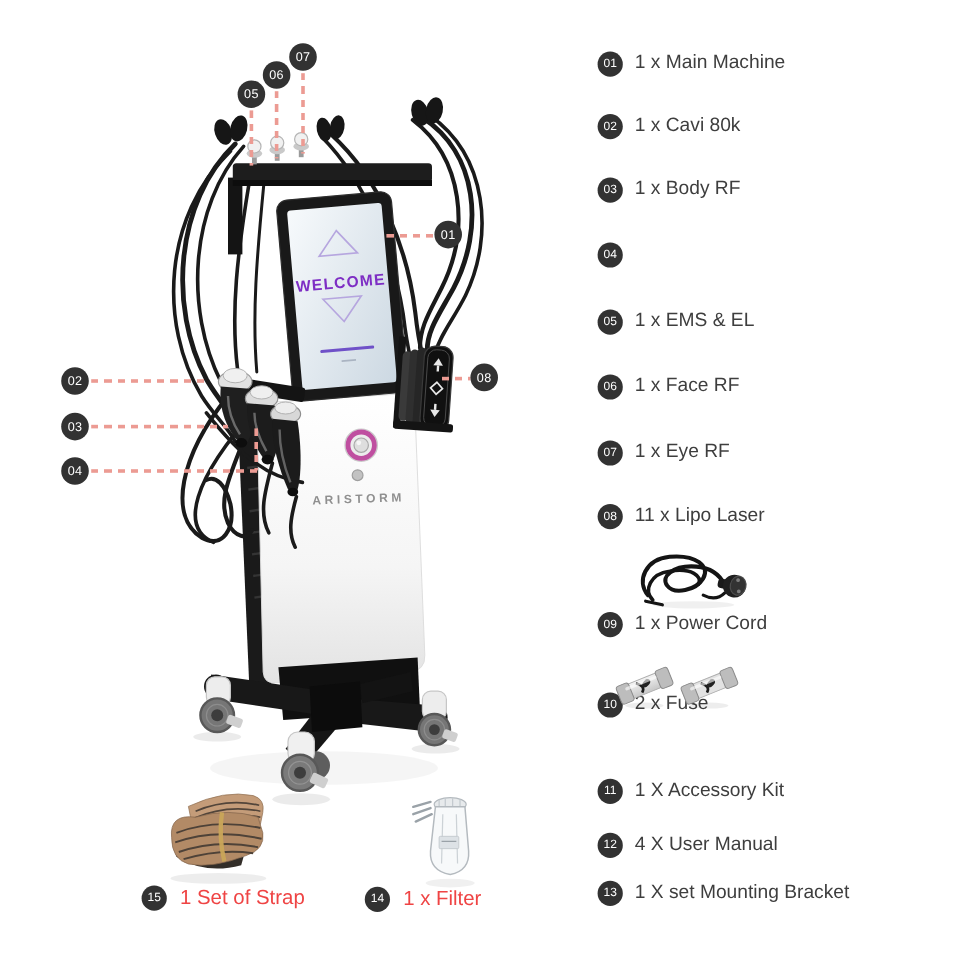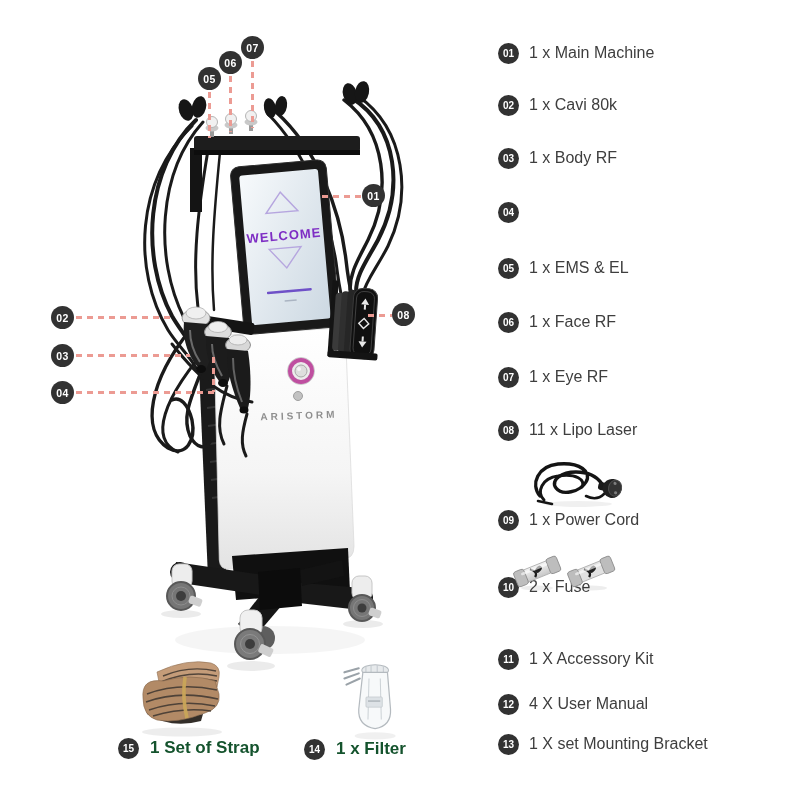--- a/index.html
+++ b/index.html
@@ -7,21 +7,21 @@
     width:800px;height:800px;background:#ffffff;position:relative;overflow:hidden;
     font-family:"Liberation Sans", sans-serif;
     -webkit-font-smoothing:antialiased;
   }
   .stage{position:absolute;inset:0;width:800px;height:800px;}
 
   
   .badge{
     display:flex;align-items:center;justify-content:center;
     background:#323232;color:#fff;border-radius:50%;
-    font-weight:bold;flex:0 0 auto;
+    font-weight:normal;flex:0 0 auto;
   }
   .callout-badge{
     position:absolute;width:23px;height:23px;font-size:10.5px;letter-spacing:.3px;z-index:5;
   }
   .list-badge{width:21px;height:21px;font-size:10px;}
 
   
   .dash-h{position:absolute;height:3px;z-index:4;
     background:repeating-linear-gradient(90deg,#ec9b93 0 6px,transparent 6px 11px);}
   .dash-v{position:absolute;width:3px;z-index:4;
@@ -30,21 +30,21 @@
   
   .list-row{
     position:absolute;left:498px;display:flex;align-items:center;gap:10px;height:24px;
   }
   .list-label{font-size:16px;color:#3e3e3e;white-space:nowrap;}
 
   
   .floor-row{
     position:absolute;display:flex;align-items:center;gap:11px;height:24px;
   }
-  .floor-label{font-size:17px;color:#14532d;white-space:nowrap;font-weight:bold;}
+  .floor-label{font-size:17px;color:#ef4444;white-space:nowrap;}
 
   .thumb{position:absolute;z-index:2;}
   svg{display:block;}
 </style>
 </head>
 <body>
 
 <div class="stage">
 
   <svg width="490" height="800" viewBox="0 0 490 800" style="position:absolute;left:0;top:0;z-index:1;">

